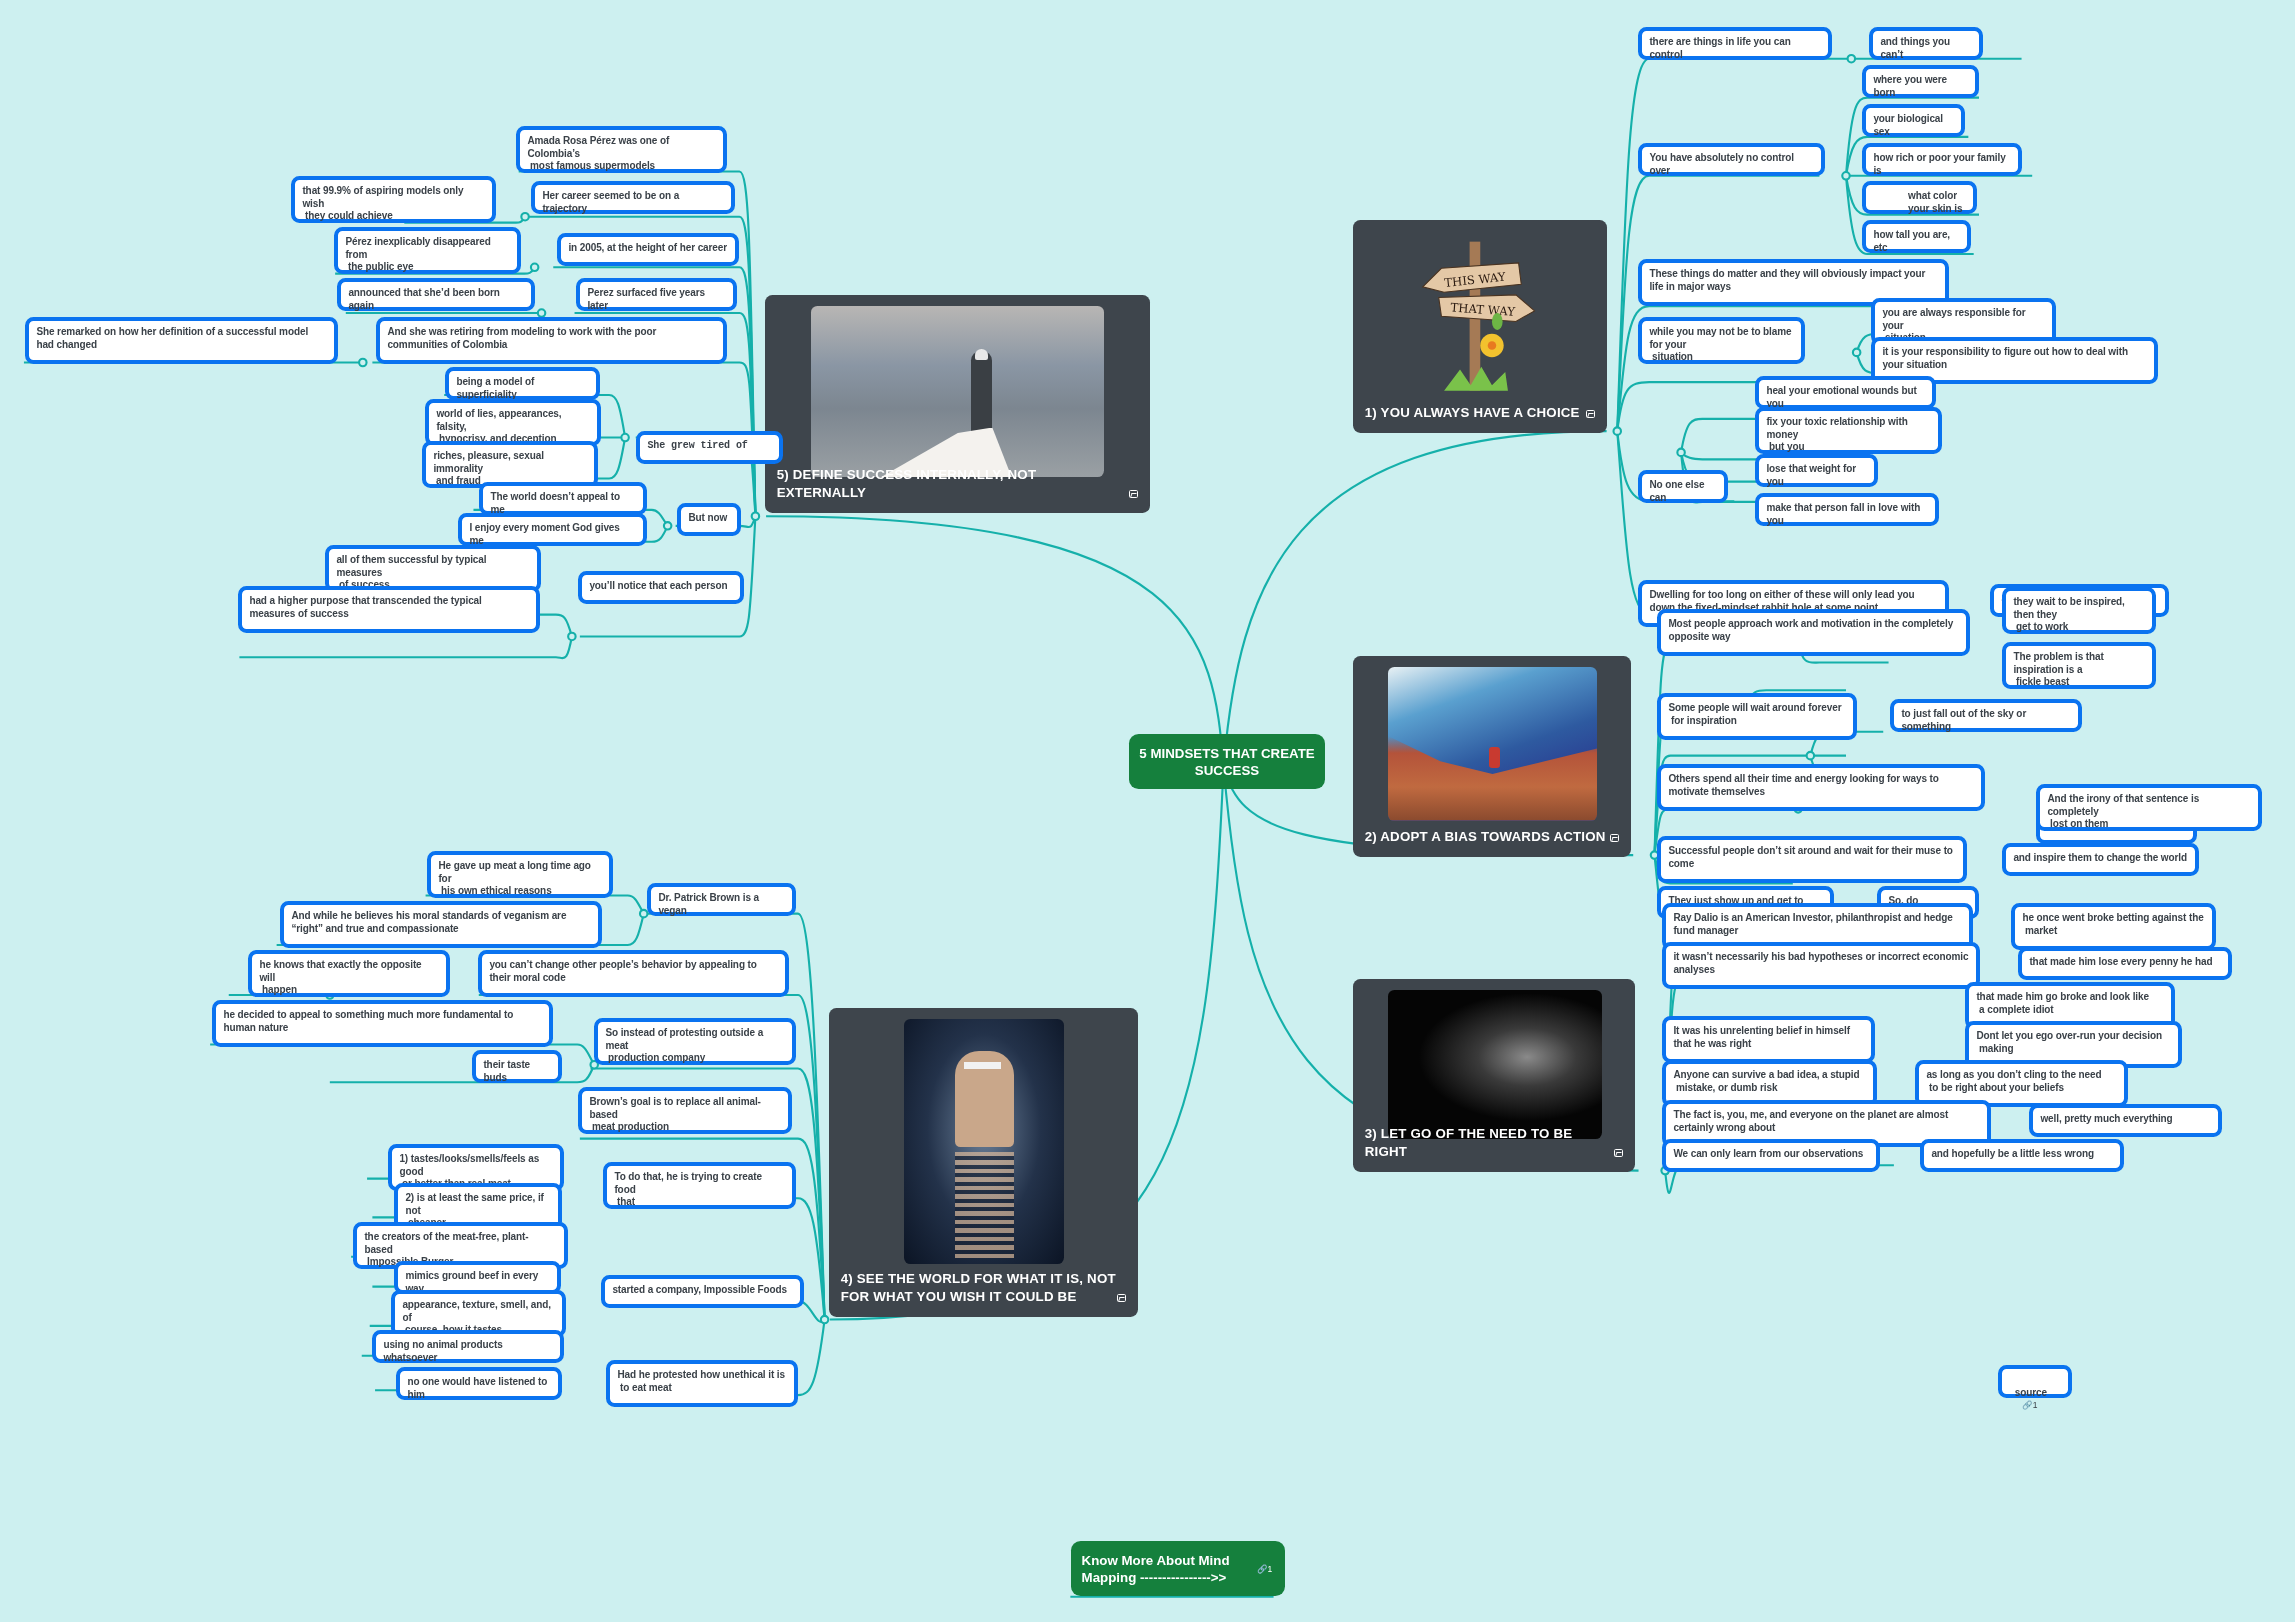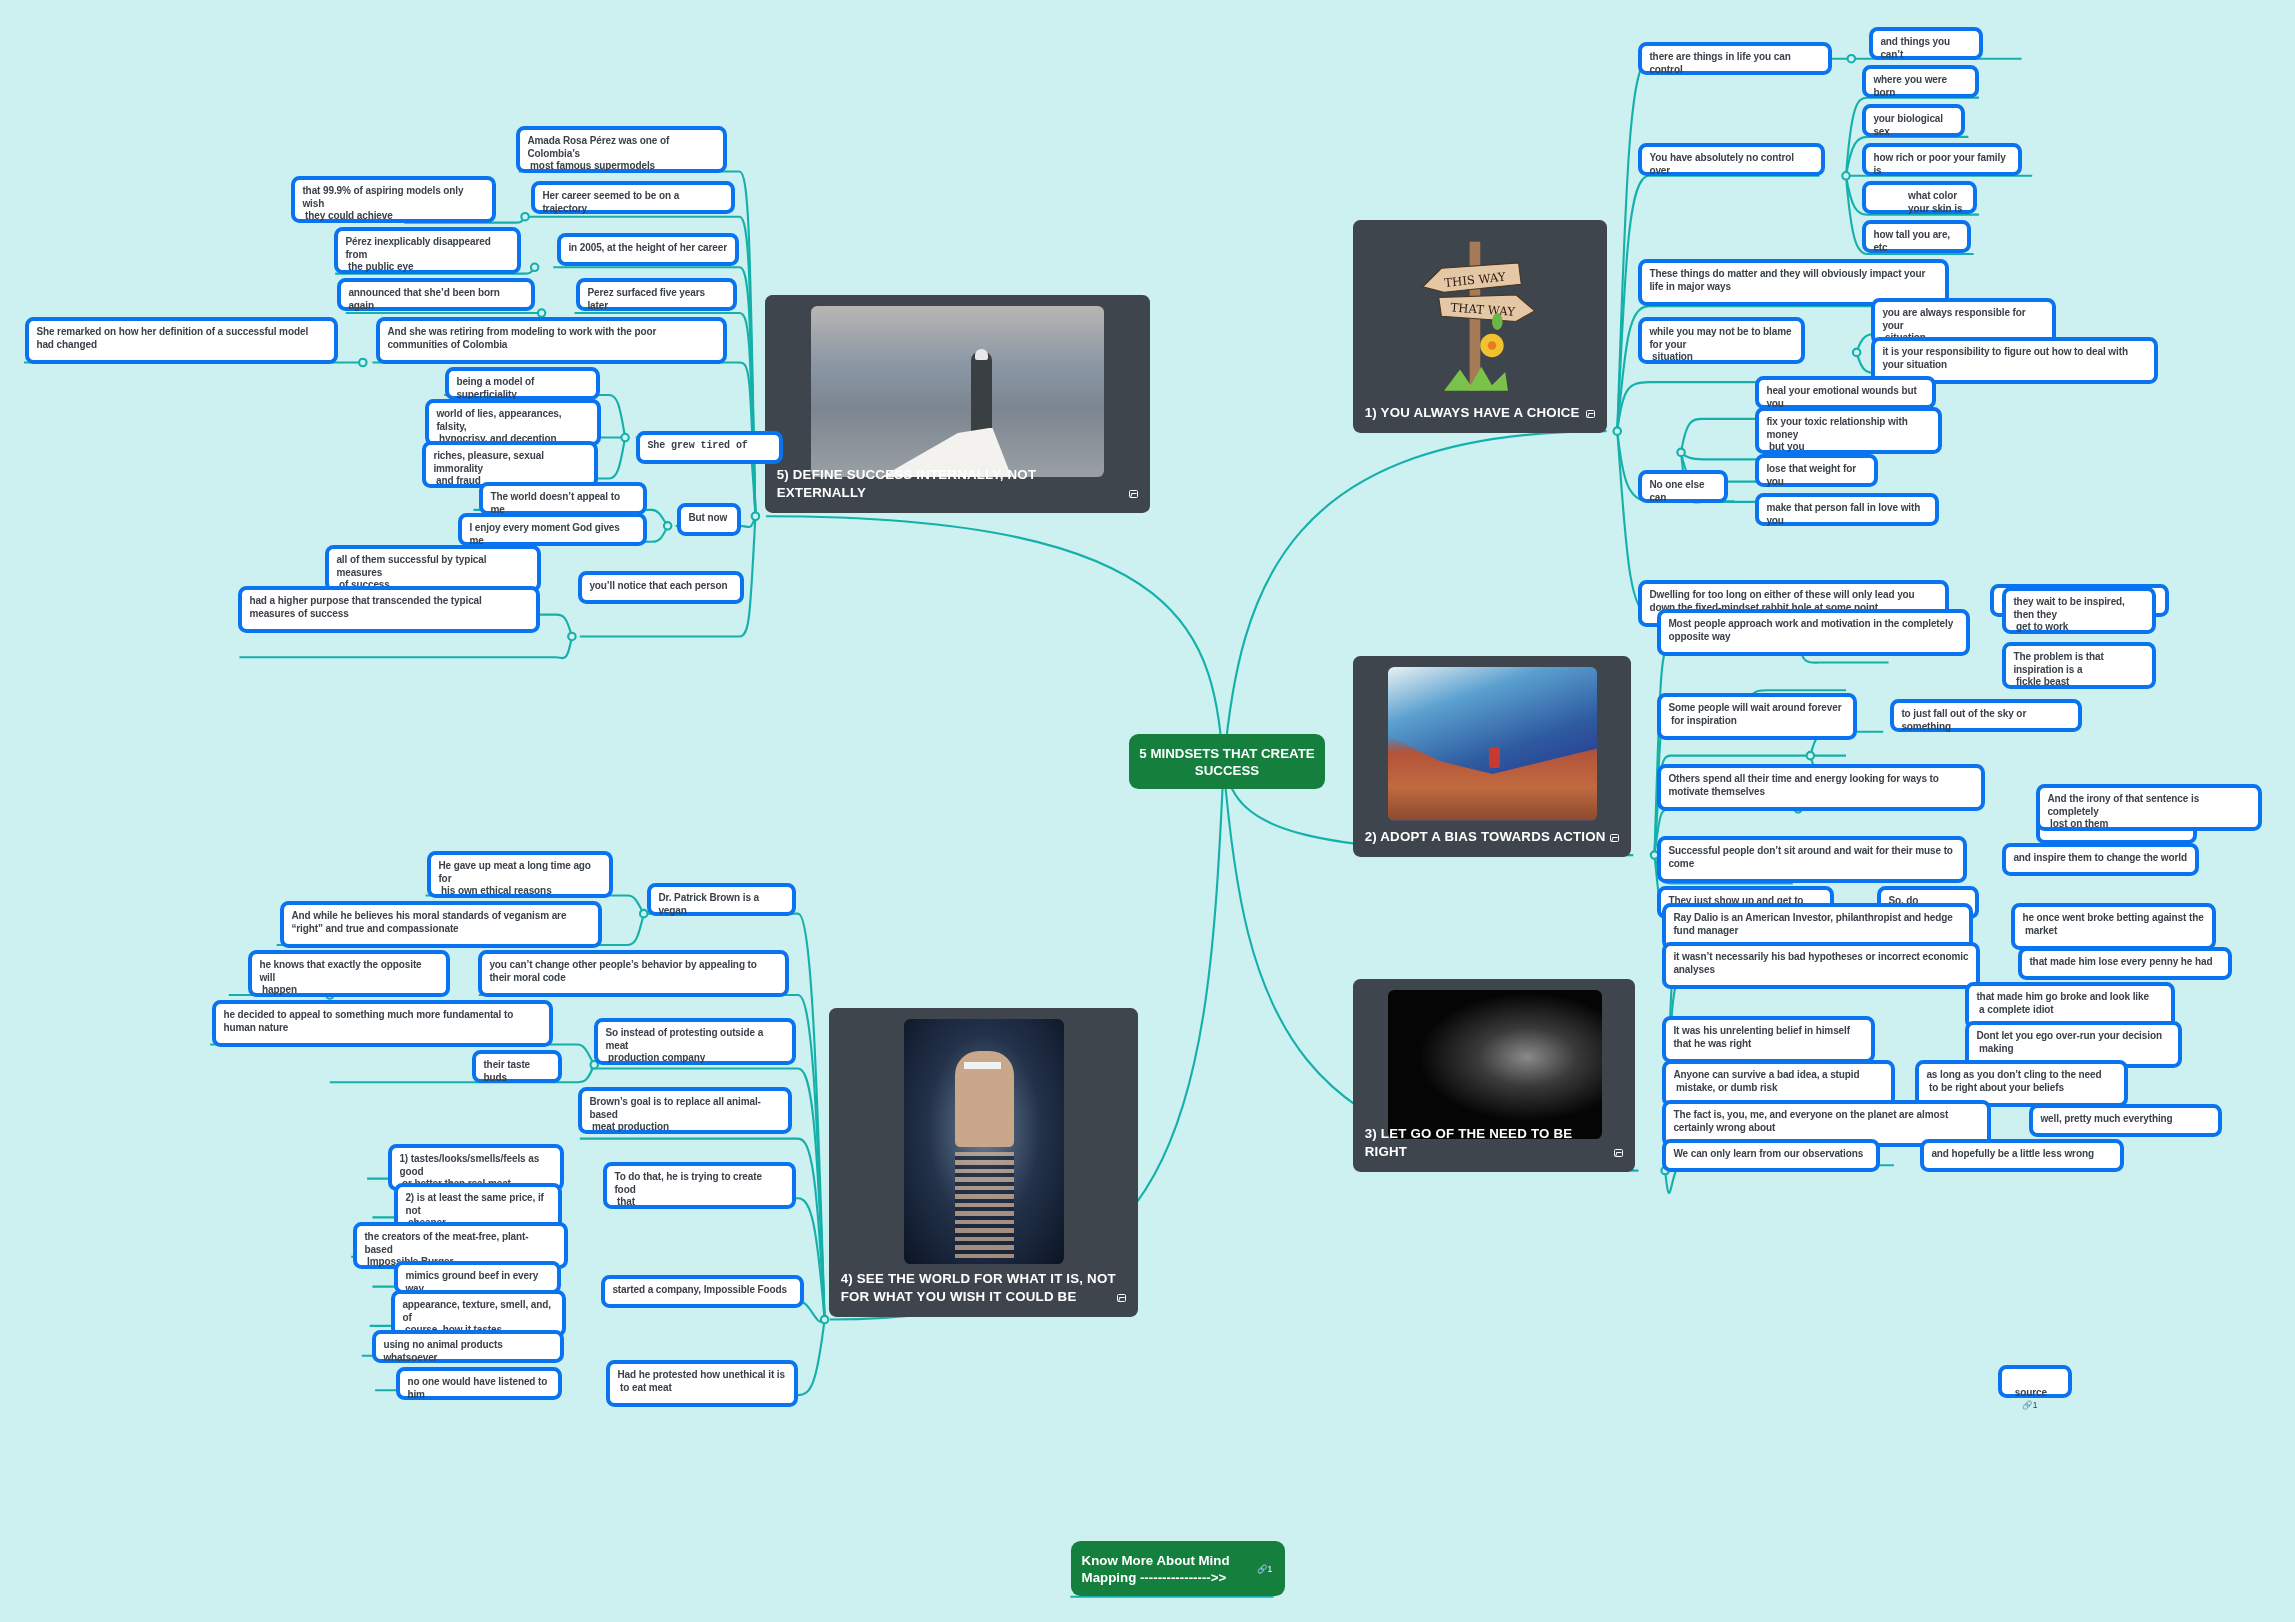--- a/index.html
+++ b/index.html
@@ -201,21 +201,21 @@
 <div class="topic" style="left:765px;top:295px;width:385px;height:218px;">
   <div class="img" style="left:46px;top:10.6px;width:293px;height:171px;background:linear-gradient(180deg,#b8b6b4 0%,#8a96a4 35%,#7c8690 60%,#9aa0a4 100%);">
     <div style="position:absolute;left:160px;top:45px;width:21px;height:85px;background:#3a3f44;border-radius:9.6px 9.6px 3.2px 3.2px;"></div>
     <div style="position:absolute;left:164px;top:43px;width:12.8px;height:11.7px;background:#e8e8e8;border-radius:6.4px 6.4px 2.1px 2.1px;"></div>
     <div style="position:absolute;left:64px;top:122px;width:138px;height:53px;background:#f4f2ee;clip-path:polygon(0 100%,60% 10%,85% 0,100% 100%);"></div>
   </div>
   <div class="label">5) DEFINE SUCCESS INTERNALLY, NOT EXTERNALLY</div>
   <div class="imgicon"></div>
 </div>
 
-<div class="node" style="left:1638px;top:42px;width:194px;height:33px;">there are things in life you can control</div>
+<div class="node" style="left:1638px;top:27px;width:194px;height:33px;">there are things in life you can control</div>
 <div class="node" style="left:1869px;top:27px;width:114px;height:33px;">and things you can’t</div>
 <div class="node" style="left:1638px;top:143px;width:187px;height:33px;">You have absolutely no control over</div>
 <div class="node" style="left:1862px;top:65px;width:117px;height:33px;">where you were born</div>
 <div class="node" style="left:1862px;top:104px;width:103px;height:33px;">your biological sex</div>
 <div class="node" style="left:1862px;top:143px;width:160px;height:33px;">how rich or poor your family is</div>
 <div class="node" style="left:1862px;top:181px;width:115px;height:33px;padding-left:42px;">what color your skin is</div>
 <div class="node" style="left:1862px;top:220px;width:109px;height:33px;">how tall you are, etc</div>
 <div class="node" style="left:1638px;top:259px;width:311px;height:47px;">These things do matter and they will obviously impact your life in major ways</div>
 <div class="node" style="left:1638px;top:317px;width:167px;height:47px;">while you may not be to blame for your
  situation</div>
@@ -251,21 +251,21 @@
 <div class="node" style="left:1662px;top:903px;width:311px;height:47px;">Ray Dalio is an American Investor, philanthropist and hedge fund manager</div>
 <div class="node" style="left:2011px;top:903px;width:205px;height:47px;">he once went broke betting against the
  market</div>
 <div class="node" style="left:1662px;top:942px;width:318px;height:47px;">it wasn’t necessarily his bad hypotheses or incorrect economic analyses</div>
 <div class="node" style="left:2018px;top:947px;width:214px;height:33px;">that made him lose every penny he had</div>
 <div class="node" style="left:1662px;top:1000px;width:213px;height:47px;margin-top:16px;">It was his unrelenting belief in himself that he was right</div>
 <div class="node" style="left:1965px;top:982px;width:210px;height:47px;">that made him go broke and look like
  a complete idiot</div>
 <div class="node" style="left:1965px;top:1021px;width:217px;height:47px;">Dont let you ego over-run your decision
  making</div>
-<div class="node" style="left:1662px;top:1060px;width:233px;height:47px;">Anyone can survive a bad idea, a stupid
+<div class="node" style="left:1662px;top:1060px;width:215px;height:47px;">Anyone can survive a bad idea, a stupid
  mistake, or dumb risk</div>
 <div class="node" style="left:1915px;top:1060px;width:213px;height:47px;">as long as you don’t cling to the need
  to be right about your beliefs</div>
 <div class="node" style="left:1662px;top:1100px;width:329px;height:47px;">The fact is, you, me, and everyone on the planet are almost certainly wrong about</div>
 <div class="node" style="left:2029px;top:1104px;width:193px;height:33px;">well, pretty much everything</div>
 <div class="node" style="left:1662px;top:1139px;width:218px;height:33px;">We can only learn from our observations</div>
 <div class="node" style="left:1920px;top:1139px;width:204px;height:33px;">and hopefully be a little less wrong</div>
 
 <div class="node" style="left:647px;top:883px;width:149px;height:33px;">Dr. Patrick Brown is a vegan</div>
 <div class="node" style="left:427px;top:851px;width:186px;height:47px;">He gave up meat a long time ago for

